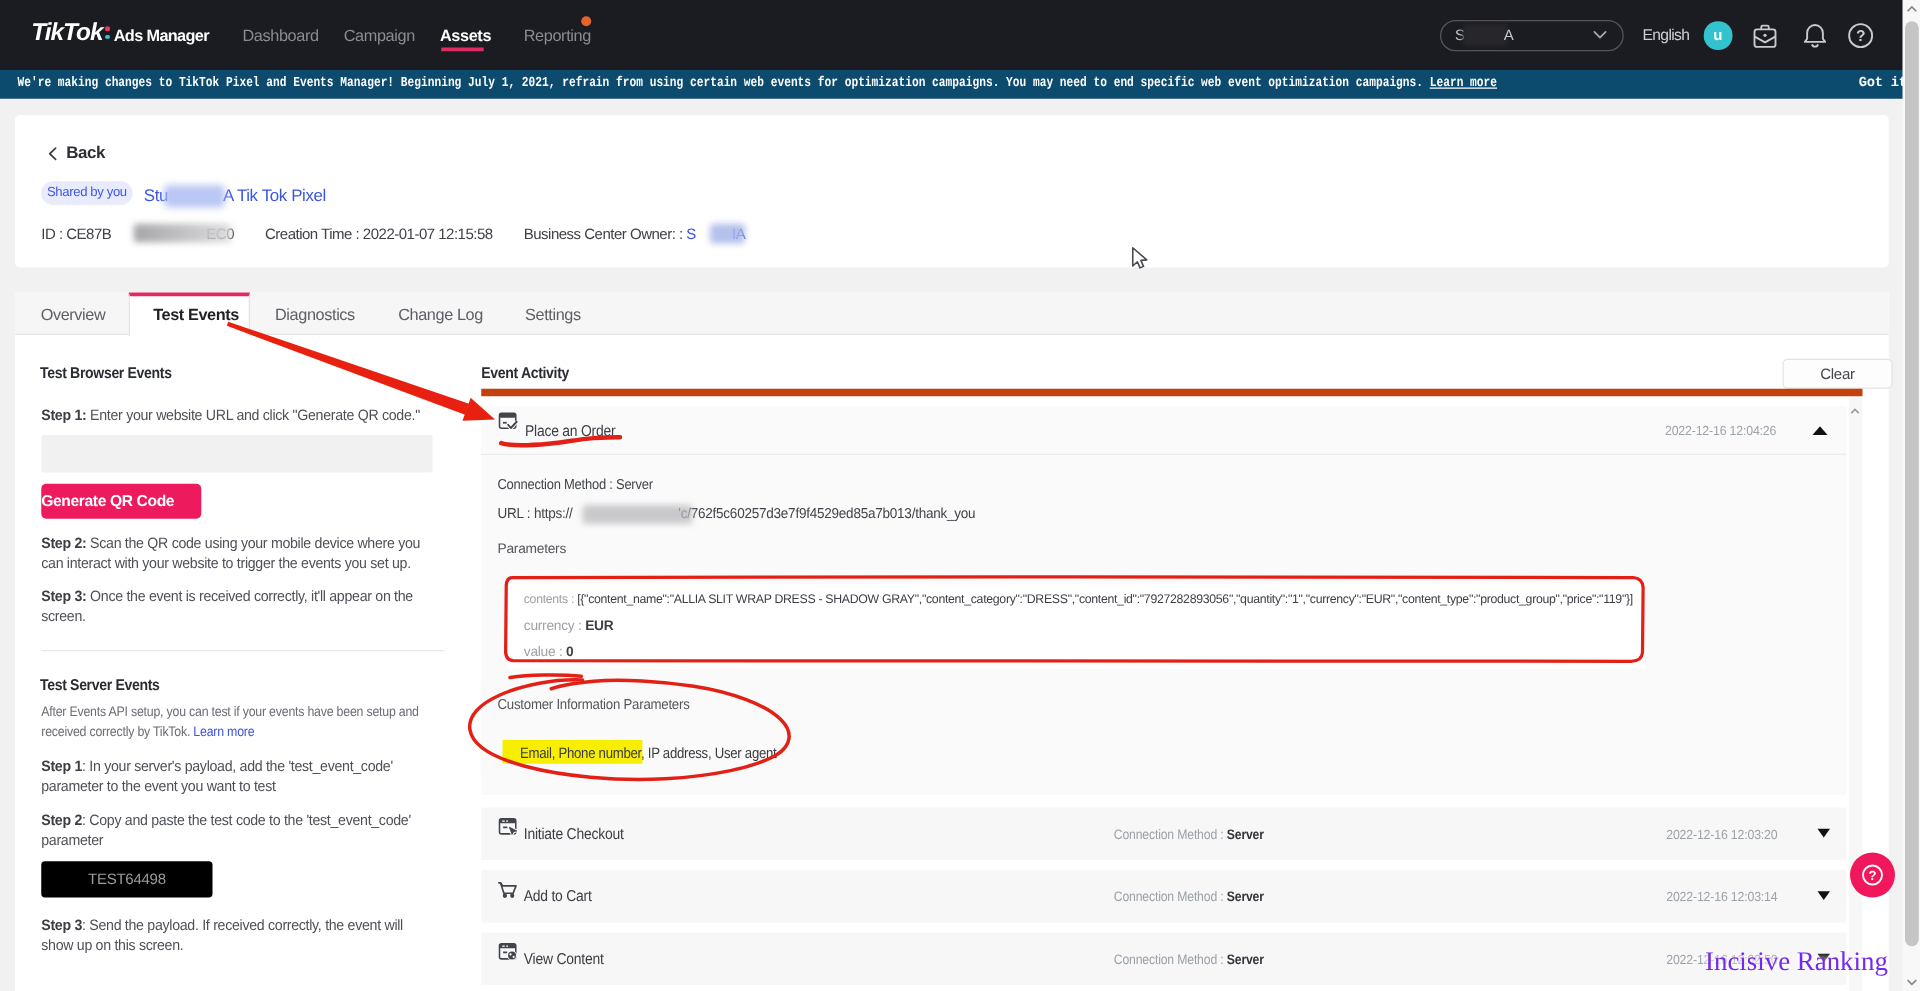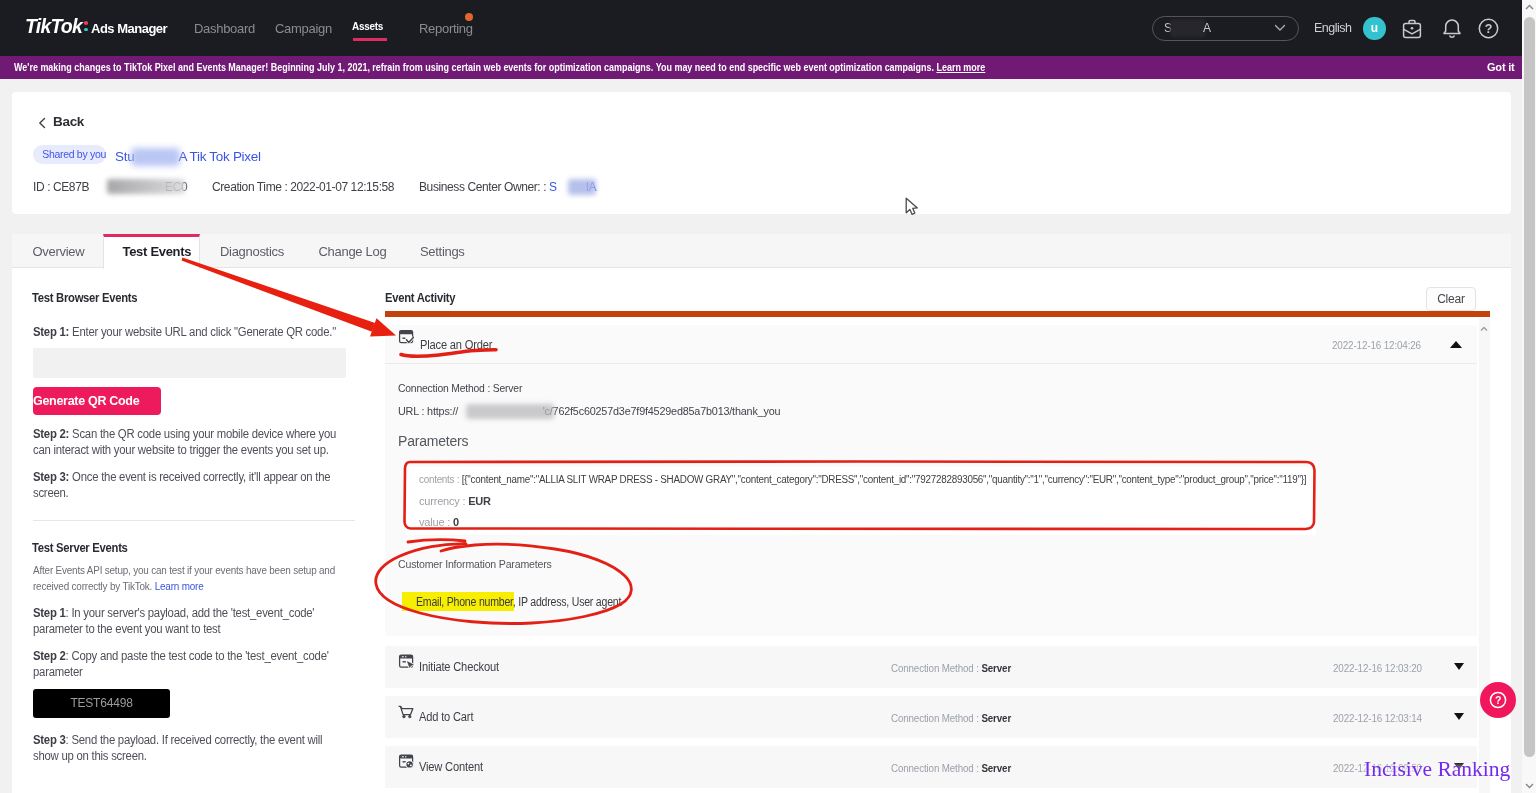--- a/index.html
+++ b/index.html
@@ -10,21 +10,21 @@
 </head>
 <body>
 
 <div class="abs" id="nav" style="left:0;top:0;width:1536px;height:56px;background:#1b1c21;">
   <div class="abs" style="left:25px;top:15px;font-size:19.5px;font-weight:bold;color:#fff;letter-spacing:-0.8px;font-style:italic;">TikTok</div>
   <div class="abs" style="left:84px;top:21px;width:3.5px;height:3.5px;border-radius:50%;background:#ec3a5a;"></div>
   <div class="abs" style="left:84px;top:27.5px;width:3.5px;height:3.5px;border-radius:50%;background:#35c5d0;"></div>
   <div class="abs" style="left:91px;top:20.5px;font-size:13px;font-weight:bold;color:#fff;letter-spacing:-0.5px;">Ads Manager</div>
   <div class="abs" style="left:194px;top:21px;font-size:13px;color:#8b8c92;letter-spacing:-0.3px;">Dashboard</div>
   <div class="abs" style="left:275px;top:21px;font-size:13px;color:#8b8c92;letter-spacing:-0.3px;">Campaign</div>
-  <div class="abs" style="left:352px;top:21px;font-size:10px;color:#ffffff;font-weight:bold;letter-spacing:-0.3px;">Assets</div>
+  <div class="abs" style="left:352px;top:21px;font-size:13px;color:#ffffff;font-weight:bold;letter-spacing:-0.3px;">Assets</div>
   <div class="abs" style="left:353px;top:38px;width:34px;height:3px;background:#df2c62;"></div>
   <div class="abs" style="left:419px;top:21px;font-size:13px;color:#8b8c92;letter-spacing:-0.3px;">Reporting</div>
   <div class="abs" style="left:465px;top:13px;width:8px;height:8px;border-radius:50%;background:#e2662b;"></div>
 
   <div class="abs" style="left:1152px;top:16px;width:147px;height:25px;border:1px solid #55565c;border-radius:13px;"></div>
   <div class="abs" style="left:1164px;top:21px;font-size:12px;color:#c6c7ca;">S</div>
   <div class="abs" style="left:1170px;top:19px;width:36px;height:18px;background:#26262b;border-radius:3px;filter:blur(1.5px);"></div>
   <div class="abs" style="left:1203px;top:21px;font-size:12px;color:#c6c7ca;">A</div>
   <svg class="abs" style="left:1274px;top:24px;" width="12" height="8" viewBox="0 0 12 8">
       <path d="M1.5 1.5 L6 6 L10.5 1.5" fill="none" stroke="#a9aaae" stroke-width="1.4" stroke-linecap="round"></path>
@@ -45,31 +45,31 @@
     <path d="M10 2 a6.3 6.3 0 0 1 6.3 6.3 V13 l1.8 2.5 H1.9 L3.7 13 V8.3 A6.3 6.3 0 0 1 10 2 Z" fill="none" stroke="#c9cacd" stroke-width="1.5" stroke-linejoin="round"></path>
     <path d="M7.6 17.5 a2.5 2.5 0 0 0 4.8 0" fill="none" stroke="#c9cacd" stroke-width="1.5"></path>
   </svg>
 
   <svg class="abs" style="left:1478px;top:18px;" width="21" height="21" viewBox="0 0 21 21">
     <circle cx="10.5" cy="10.5" r="9.2" fill="none" stroke="#c9cacd" stroke-width="1.5"></circle>
     <text x="10.5" y="15" text-anchor="middle" font-size="12.5" font-weight="bold" fill="#c9cacd" font-family="Liberation Sans">?</text>
   </svg>
 </div>
 
-<div class="abs" id="banner" style="left:0;top:56px;width:1536px;height:23px;background:#701a75;color:#fff;font-size:11px;line-height:23px;">
+<div class="abs" id="banner" style="left:0;top:56px;width:1536px;height:23px;background:#0c4a6e;color:#fff;font-size:11px;line-height:23px;font-family:Liberation Mono, monospace;">
   <div class="abs" style="left:14px;top:0;font-weight:bold;white-space:nowrap;transform:scaleX(0.815);transform-origin:0 0;letter-spacing:0;">We're making changes to TikTok Pixel and Events Manager! Beginning <span style="font-weight:bold;">July 1, 2021,</span> refrain from using certain web events for optimization campaigns. You may need to end specific web event optimization campaigns. <span style="text-decoration:underline;">Learn more</span></div>
   <div class="abs" style="left:1487px;top:0;font-weight:bold;letter-spacing:-0.2px;text-align:right;">Got it</div>
 </div>
 
 <div class="abs" id="card1" style="left:12px;top:92px;width:1499px;height:122px;background:#fff;border-radius:4px;">
   <svg class="abs" style="left:25px;top:25px;" width="10" height="12" viewBox="0 0 10 12">
       <path d="M7.5 1.5 L2.8 6 L7.5 10.5" fill="none" stroke="#3f4147" stroke-width="1.4" stroke-linecap="round" stroke-linejoin="round"></path>
     </svg>
   <div class="abs" style="left:41px;top:22px;font-size:13.5px;font-weight:bold;color:#2c2e34;letter-spacing:-0.3px;">Back</div>
-  <div class="abs" style="left:21px;top:52.5px;width:73px;height:19px;background:#e7ebfc;border-radius:10px;text-align:right;font-size:10.5px;line-height:19px;color:#4156e8;letter-spacing:-0.3px;">Shared by you</div>
+  <div class="abs" style="left:21px;top:52.5px;width:73px;height:19px;background:#e7ebfc;border-radius:10px;text-align:center;font-size:10.5px;line-height:19px;color:#4156e8;letter-spacing:-0.3px;">Shared by you</div>
   <div class="abs" style="left:103px;top:57px;font-size:13.5px;color:#3b55e2;letter-spacing:-0.3px;">Stu<span style="display:inline-block;width:44px;"></span>A Tik Tok Pixel</div>
   <div class="abs" style="left:119px;top:56px;width:49px;height:18px;background:#aebdf2;border-radius:4px;filter:blur(3px);opacity:0.85;"></div>
   <div class="abs" style="left:21px;top:88px;font-size:12px;color:#3f4147;letter-spacing:-0.4px;">ID : CE87B<span style="display:inline-block;width:76px;"></span>EC0</div>
   <div class="abs" style="left:95px;top:87px;width:78px;height:15px;background:linear-gradient(90deg,#9d9da0,#d9d9db);border-radius:3px;filter:blur(2.5px);opacity:0.9;"></div>
   <div class="abs" style="left:200px;top:88px;font-size:12px;color:#3f4147;letter-spacing:-0.4px;">Creation Time : 2022-01-07 12:15:58</div>
   <div class="abs" style="left:407px;top:88px;font-size:12px;color:#3f4147;letter-spacing:-0.4px;">Business Center Owner: : <span style="color:#3b55e2;">S</span><span style="display:inline-block;width:29px;"></span><span style="color:#3b55e2;">IA</span></div>
   <div class="abs" style="left:556px;top:87px;width:28px;height:16px;background:#a9b6e8;border-radius:3px;filter:blur(2.5px);opacity:0.85;"></div>
 </div>
 
 <div class="abs" id="panel" style="left:12px;top:234px;width:1499px;height:559px;background:#fff;">
@@ -90,39 +90,39 @@
   <div class="abs" style="left:20.5px;top:235px;font-size:12px;color:#4e5058;line-height:16.3px;letter-spacing:-0.25px;transform:scaleX(0.945);transform-origin:0 0;white-space:nowrap;"><b style="color:#3c3e44;">Step 3:</b> Once the event is received correctly, it'll appear on the<br>screen.</div>
   <div class="abs" style="left:21px;top:286px;width:322px;height:1px;background:#e7e7e8;"></div>
   <div class="abs" style="left:20px;top:307px;font-size:12.5px;font-weight:bold;color:#2a2c33;letter-spacing:-0.3px;transform:scaleX(0.9);transform-origin:0 0;white-space:nowrap;">Test Server Events</div>
   <div class="abs" style="left:20.5px;top:328px;font-size:11px;color:#6b6d75;line-height:16px;letter-spacing:-0.2px;transform:scaleX(0.9);transform-origin:0 0;white-space:nowrap;">After Events API setup, you can test if your events have been setup and<br>received correctly by TikTok. <span style="color:#3b54e0;">Learn more</span></div>
   <div class="abs" style="left:20.5px;top:371px;font-size:12px;color:#4e5058;line-height:16.3px;letter-spacing:-0.25px;transform:scaleX(0.945);transform-origin:0 0;white-space:nowrap;"><b style="color:#3c3e44;">Step 1</b>: In your server's payload, add the 'test_event_code'<br>parameter to the event you want to test</div>
   <div class="abs" style="left:20.5px;top:414px;font-size:12px;color:#4e5058;line-height:16.3px;letter-spacing:-0.25px;transform:scaleX(0.945);transform-origin:0 0;white-space:nowrap;"><b style="color:#3c3e44;">Step 2</b>: Copy and paste the test code to the 'test_event_code'<br>parameter</div>
   <div class="abs" style="left:21px;top:455px;width:137px;height:28.5px;background:#000000;border-radius:3px;text-align:center;line-height:28.5px;font-size:12px;color:#9c9ca0;letter-spacing:-0.2px;">TEST64498</div>
   <div class="abs" style="left:20.5px;top:498px;font-size:12px;color:#4e5058;line-height:16.3px;letter-spacing:-0.25px;transform:scaleX(0.945);transform-origin:0 0;white-space:nowrap;"><b style="color:#3c3e44;">Step 3</b>: Send the payload. If received correctly, the event will<br>show up on this screen.</div>
 
   <div class="abs" style="left:373px;top:57px;font-size:12.5px;font-weight:bold;color:#2a2c33;letter-spacing:-0.3px;transform:scaleX(0.9);transform-origin:0 0;white-space:nowrap;">Event Activity</div>
-  <div class="abs" style="left:1414px;top:53px;width:50px;height:24px;background:#fdfdfd;border:1px solid #e3e3e4;border-radius:4px;text-align:center;line-height:22px;font-size:12px;color:#43454c;">Clear</div>
+  <div class="abs" style="left:1414px;top:53px;width:88px;height:24px;background:#fdfdfd;border:1px solid #e3e3e4;border-radius:4px;text-align:center;line-height:22px;font-size:12px;color:#43454c;">Clear</div>
 
   <div class="abs" style="left:373px;top:77px;width:1105px;height:592px;border-top:6px solid #c2410c;">
 
     <div class="abs" style="left:1093.5px;top:1px;width:11px;height:481px;background:#f7f7f8;"></div>
     <svg class="abs" style="left:1095px;top:9px;" width="8" height="6" viewBox="0 0 8 6">
         <path d="M1 4.5 L4 1.5 L7 4.5" fill="none" stroke="#9b9b9b" stroke-width="1.3"></path>
       </svg>
 
     <div class="abs" style="left:0;top:8px;width:1092px;height:39px;background:#fafafa;border-bottom:1px solid #ebebec;"></div>
     <div class="abs" style="left:35px;top:21px;font-size:12.5px;color:#3c3e45;letter-spacing:-0.2px;transform:scaleX(0.89);transform-origin:0 0;white-space:nowrap;">Place an Order</div>
     <div class="abs" style="left:947px;top:22px;font-size:10.5px;color:#9ca2ab;letter-spacing:-0.15px;transform:scaleX(0.94);transform-origin:0 0;white-space:nowrap;">2022-12-16 12:04:26</div>
     <div class="abs" style="left:1065px;top:24px;width:0;height:0;border-left:6.2px solid transparent;border-right:6.2px solid transparent;border-bottom:7.5px solid #111;"></div>
 
     <div class="abs" style="left:0;top:47px;width:1092px;height:272px;background:#fafafa;"></div>
     <div class="abs" style="left:13px;top:64.5px;font-size:11.5px;color:#42444b;letter-spacing:-0.2px;transform:scaleX(0.9);transform-origin:0 0;white-space:nowrap;">Connection Method : Server</div>
     <div class="abs" style="left:13px;top:88px;font-size:11.5px;color:#42444b;letter-spacing:-0.2px;transform:scaleX(0.94);transform-origin:0 0;white-space:nowrap;">URL : https://<span style="display:inline-block;width:90px;"></span>'c/762f5c60257d3e7f9f4529ed85a7b013/thank_you</div>
     <div class="abs" style="left:81px;top:87px;width:88px;height:15px;background:#b9b9bc;border-radius:3px;filter:blur(2.5px);opacity:0.75;"></div>
-    <div class="abs" style="left:13px;top:116px;font-size:14px;color:#55575e;letter-spacing:-0.2px;">Parameters</div>
+    <div class="abs" style="left:13px;top:116px;font-size:11px;color:#55575e;letter-spacing:-0.2px;">Parameters</div>
     <div class="abs" style="left:21px;top:150px;width:910px;height:68px;background:#fff;"></div>
     <div class="abs" style="left:34px;top:157px;font-size:10px;letter-spacing:-0.25px;white-space:nowrap;transform:scaleX(0.985);transform-origin:0 0;"><span style="color:#9fa1a7;">contents : </span><span style="color:#3e4046;">[{"content_name":"ALLIA SLIT WRAP DRESS - SHADOW GRAY","content_category":"DRESS","content_id":"7927282893056","quantity":"1","currency":"EUR","content_type":"product_group","price":"119"}]</span></div>
     <div class="abs" style="left:34px;top:178px;font-size:11px;letter-spacing:-0.2px;"><span style="color:#9fa1a7;">currency : </span><b style="color:#3e4046;">EUR</b></div>
     <div class="abs" style="left:34px;top:199px;font-size:11px;letter-spacing:-0.2px;"><span style="color:#9fa1a7;">value : </span><b style="color:#3e4046;">0</b></div>
     <div class="abs" style="left:13px;top:240.5px;font-size:11.5px;color:#54565d;letter-spacing:-0.2px;transform:scaleX(0.92);transform-origin:0 0;white-space:nowrap;">Customer Information Parameters</div>
     <div class="abs" style="left:17px;top:274.5px;width:112px;height:19.5px;background:#f8ee00;"></div>
     <div class="abs" style="left:31px;top:277.5px;font-size:12px;color:#3a3c42;letter-spacing:-0.25px;transform:scaleX(0.88);transform-origin:0 0;white-space:nowrap;">Email, Phone number, IP address, User agent</div>
 
     <div class="abs" style="left:0;top:329px;width:1092px;height:42px;background:#f7f7f8;"></div>
     <div class="abs" style="left:33.5px;top:343px;font-size:12.5px;color:#3c3e45;letter-spacing:-0.2px;transform:scaleX(0.89);transform-origin:0 0;white-space:nowrap;">Initiate Checkout</div>

